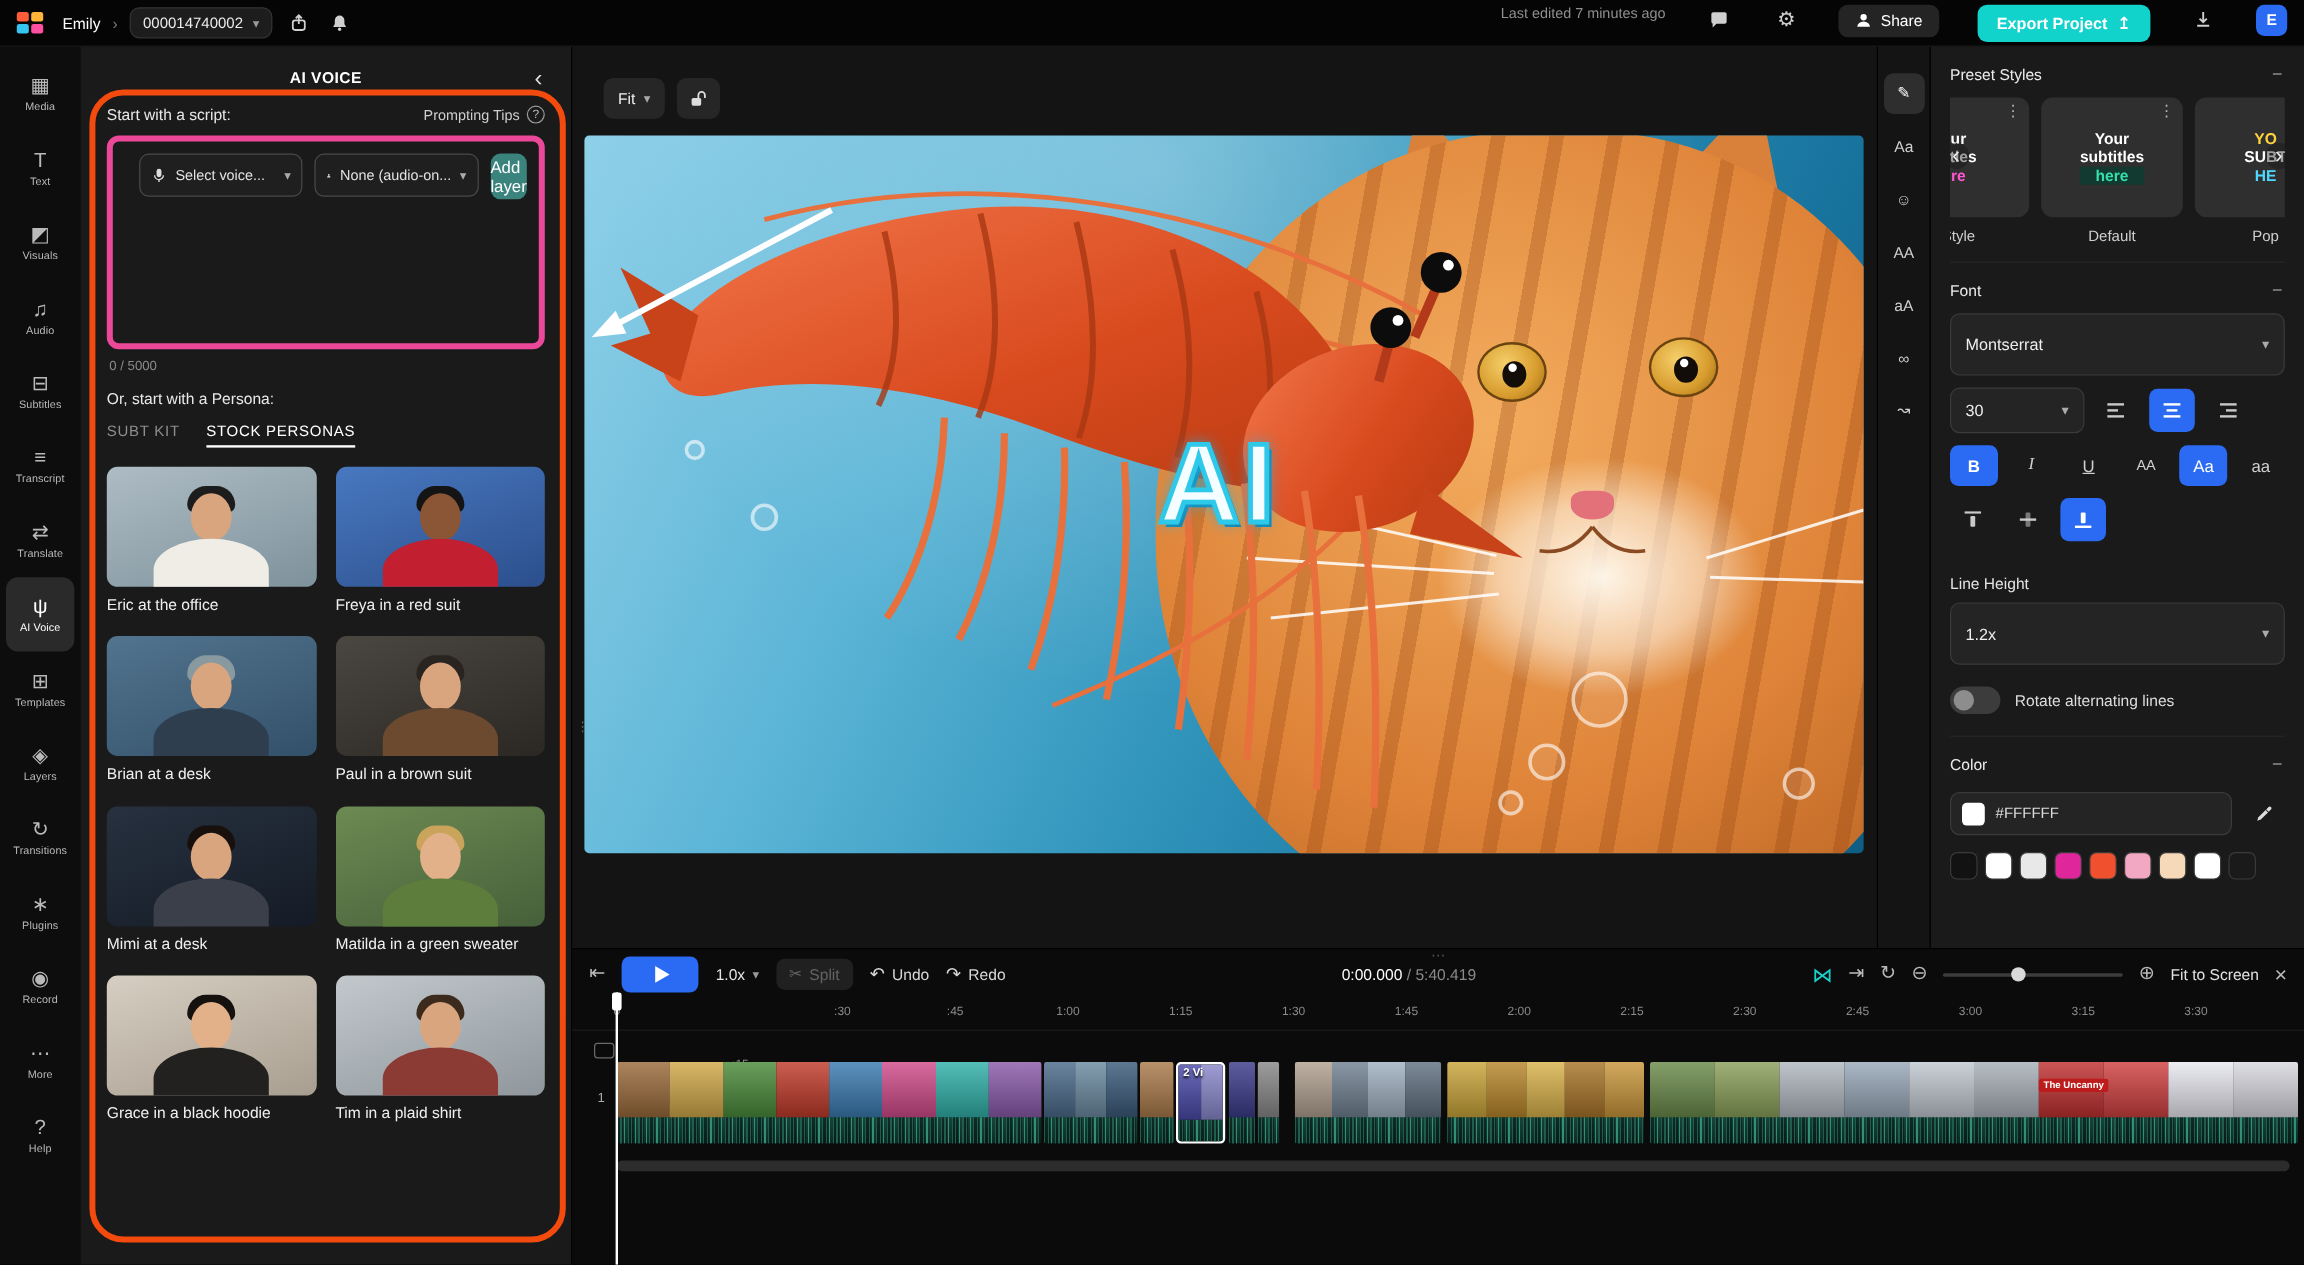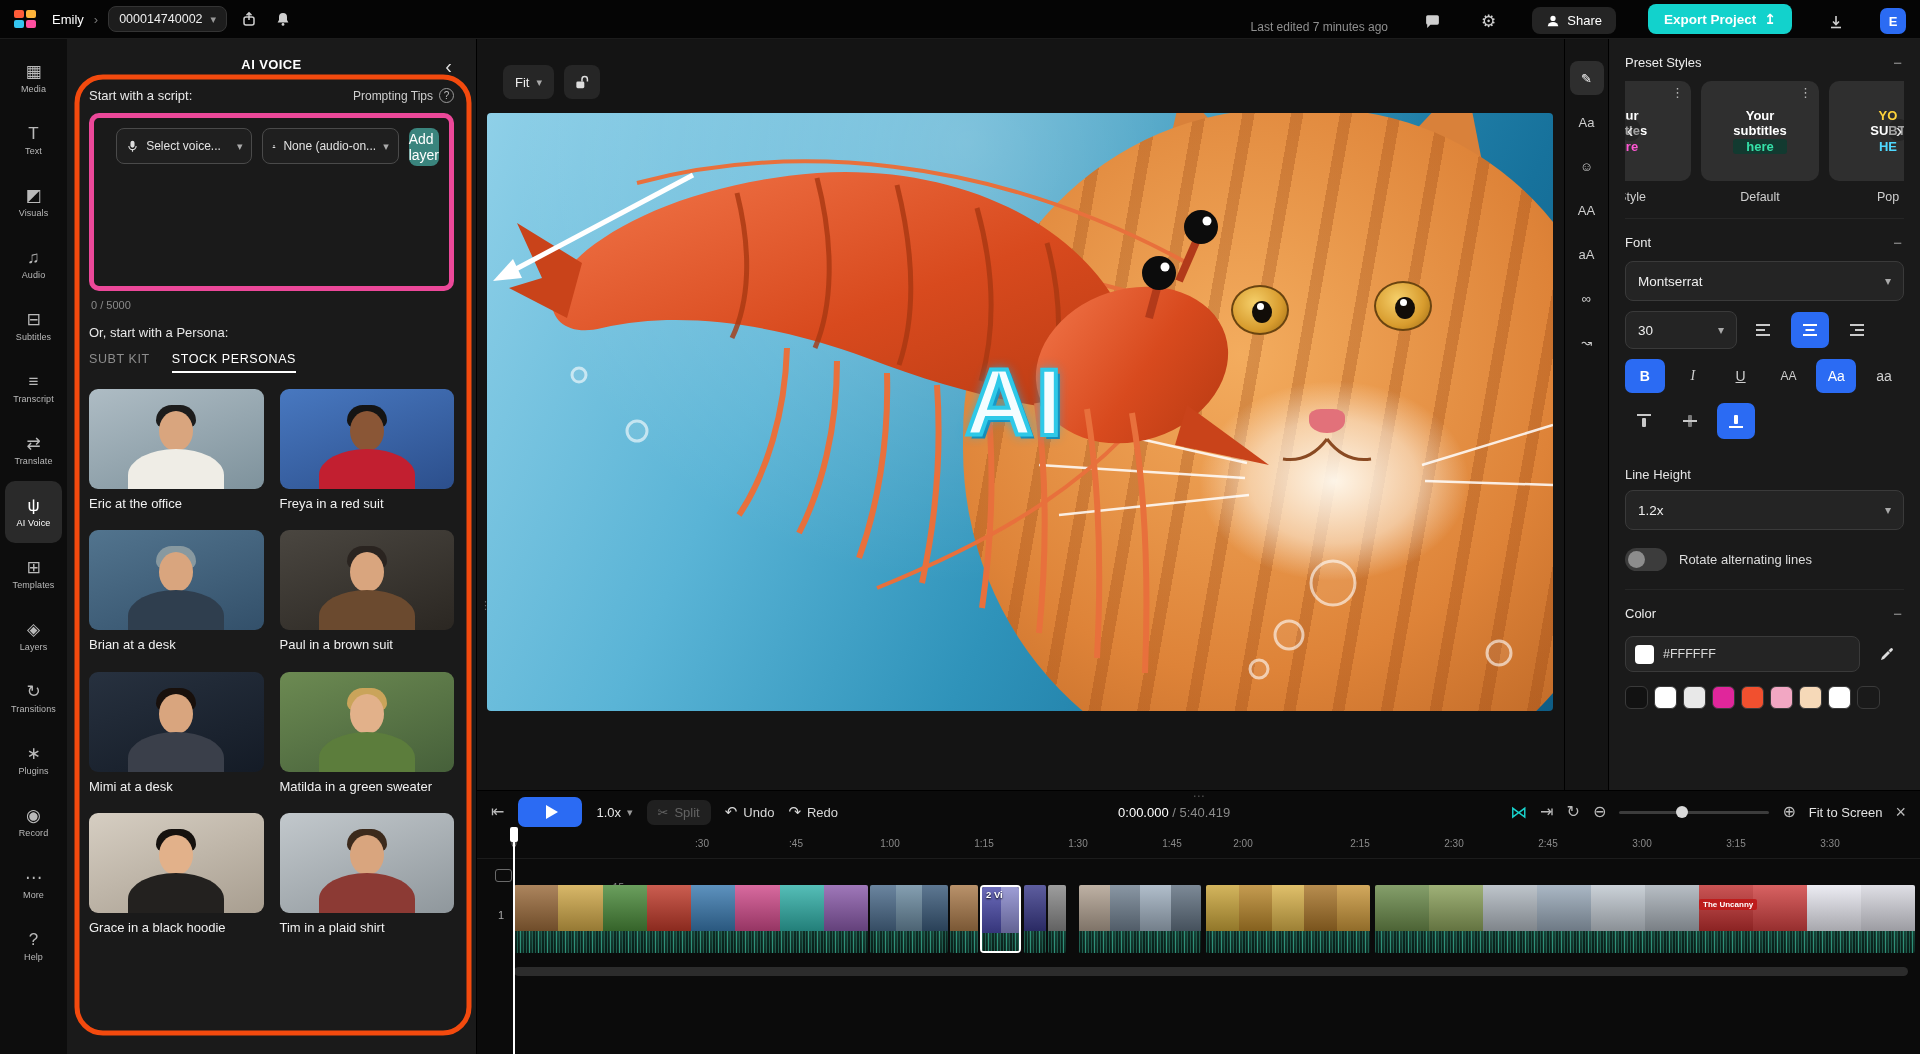--- a/index.html
+++ b/index.html
@@ -8,21 +8,21 @@
   .app{position:relative;width:1920px;height:1054px;display:flex;flex-direction:column}
 
   
   .topbar{height:39px;background:#050505;display:flex;align-items:center;padding:0 14px;gap:10px;border-bottom:1px solid #1c1c1c;flex:0 0 auto}
   .logo{display:grid;grid-template-columns:10px 10px;grid-template-rows:8px 8px;gap:2px;margin-right:6px}
   .logo i{border-radius:2px}
   .tb-user{color:#fff;font-size:13px}
   .tb-sep{color:#777;font-size:13px}
   .proj-pill{display:flex;align-items:center;gap:8px;background:#1d1d1d;border:1px solid #343434;border-radius:8px;padding:5px 10px;color:#eee;font-size:12.5px}
   .tb-ic{color:#cfcfcf;font-size:15px;line-height:1;padding:4px;cursor:default}
-  .tb-right{margin-left:auto;display:flex;align-items:flex-end;gap:32px}
+  .tb-right{margin-left:auto;display:flex;align-items:flex-start;gap:32px}
   .tb-muted{color:#8f8f8f;font-size:12px}
   .btn-share{display:flex;align-items:center;gap:7px;background:#242424;border-radius:8px;padding:6px 14px;color:#fff;font-size:13px}
   .btn-export{display:flex;align-items:center;gap:8px;background:#12d2cc;border-radius:8px;padding:7px 16px;color:#fff;font-weight:bold;font-size:13.5px}
   .avatar{width:26px;height:26px;border-radius:7px;background:#2b6bf3;color:#fff;font-weight:bold;display:flex;align-items:center;justify-content:center;font-size:13px}
   svg.ic{display:block}
 
   
   .main{flex:1;display:flex;min-height:0}
 
   
@@ -104,21 +104,21 @@
   .minus{color:#9a9a9a;font-size:15px;padding:0 2px}
   .cards-viewport{position:relative;overflow:hidden;margin-bottom:14px}
   .cards-strip{display:flex;gap:10px;margin-left:-52px}
   .pcard-wrap{flex:0 0 118px;display:flex;flex-direction:column;align-items:center}
   .pcard{width:118px;height:100px;background:#2f2f2f;border-radius:10px;position:relative;display:flex;align-items:center;justify-content:center}
   .pcard-kebab{position:absolute;top:4px;right:7px;color:#b5b5b5;font-size:13px}
   .pcard-lines{text-align:center;font-weight:800;font-size:13px;line-height:1.2}
   .pcard-label{margin-top:9px;font-size:12.5px;color:#cfcfcf}
   .chev-btn{position:absolute;top:38px;font-size:20px;color:#e8e8e8;z-index:5;background:rgba(20,20,20,.4);border-radius:50%;width:22px;height:22px;display:flex;align-items:center;justify-content:center}
   .chev-l{left:-6px}.chev-r{right:-6px}
-  .field{background:#242424;border:1px solid #3a3a3a;border-radius:8px;height:40px;display:flex;align-items:center;padding:0 12px;color:#eee;font-size:13.5px}
+  .field{background:#242424;border:1px solid #3a3a3a;border-radius:8px;height:52px;display:flex;align-items:center;padding:0 12px;color:#eee;font-size:13.5px}
   .field .chev{margin-left:auto;color:#aaa;font-size:12px}
   .row{display:flex;gap:8px;margin-top:10px;align-items:center}
   .sizesel{width:112px;height:38px}
   .icbtn{width:38px;height:36px;border-radius:7px;display:flex;align-items:center;justify-content:center;color:#c9c9c9}
   .icbtn.active{background:#2b6bf3;color:#fff}
   .stylebtn{flex:1;height:34px;border-radius:7px;display:flex;align-items:center;justify-content:center;color:#cfcfcf;font-size:14px}
   .stylebtn.active{background:#2b6bf3;color:#fff}
   .stylebtn.b{font-weight:bold}.stylebtn.i{font-style:italic;font-family:"Liberation Serif",serif}.stylebtn.u{text-decoration:underline}
   .lbl{color:#e4e4e4;margin-top:28px}
   .toggle-row{display:flex;align-items:center;gap:12px;margin-top:18px}
@@ -723,21 +723,21 @@
         </div>
         <div class="ruler" id="ruler">
             <span class="tick" style="left: 37px;">0</span>
             <span class="tick" style="left: 140px; margin-top: 44px;">:15</span>
             <span class="tick" style="left: 225px;">:30</span>
             <span class="tick" style="left: 319px;">:45</span>
             <span class="tick" style="left: 413px;">1:00</span>
             <span class="tick" style="left: 507px;">1:15</span>
             <span class="tick" style="left: 601px;">1:30</span>
             <span class="tick" style="left: 695px;">1:45</span>
-            <span class="tick" style="left: 766px; text-align: right;">2:00</span>
+            <span class="tick" style="left: 789px; text-align: right;">2:00</span>
             <span class="tick" style="left: 883px;">2:15</span>
             <span class="tick" style="left: 977px;">2:30</span>
             <span class="tick" style="left: 1071px;">2:45</span>
             <span class="tick" style="left: 1165px;">3:00</span>
             <span class="tick" style="left: 1259px;">3:15</span>
             <span class="tick" style="left: 1353px;">3:30</span>
           </div>
         <span class="track-toggle"></span>
         <span class="track-num">1</span>
         <div id="clips">

